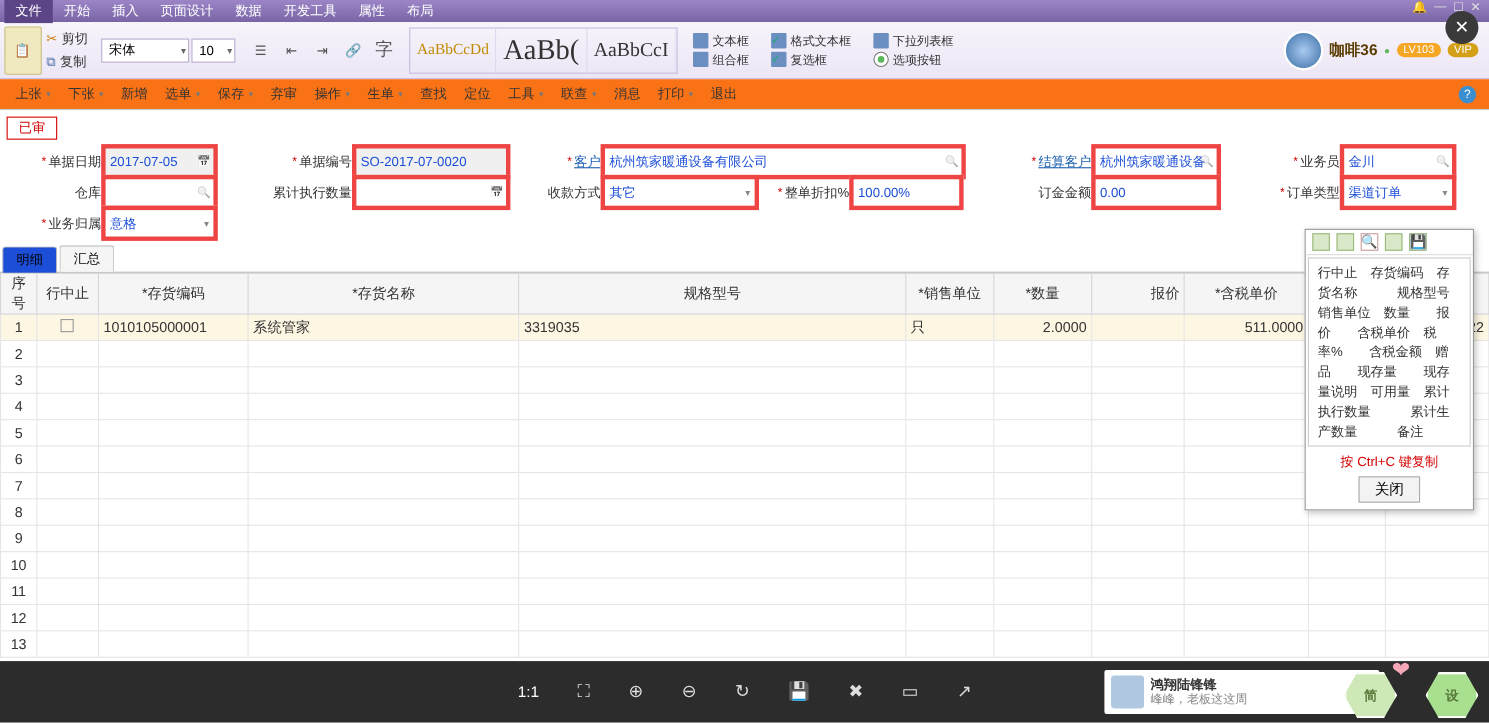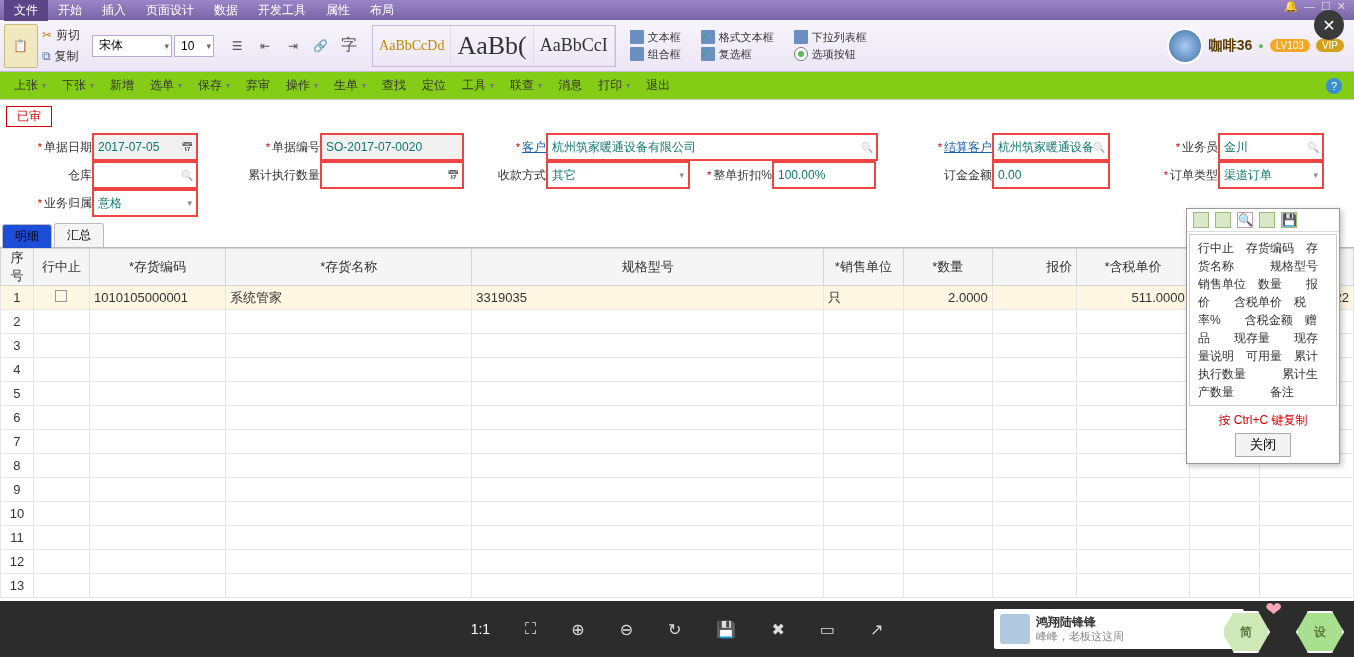--- a/index.html
+++ b/index.html
@@ -31,36 +31,36 @@
 .ig-icon.chk::before { content: "✓"; color: #2a7; font-size: 11px; }
 .ig-icon.rad { border-radius: 50%; background: #fff; border: 1px solid #777; position: relative; }
 .ig-icon.rad::before { content: ""; position: absolute; inset: 3px; background: #5bb95b; border-radius: 50%; }
 .userarea { margin-left: auto; display: flex; align-items: center; gap: 6px; padding-right: 10px; }
 .avatar { width: 36px; height: 36px; border-radius: 50%; background: radial-gradient(#a8c9f0,#3b6ea5); border: 2px solid #fff; }
 .uname { font-size: 14px; font-weight: bold; color: #5a3b00; }
 .ubadge { background: #f5a623; color: #fff; font-size: 10px; padding: 1px 6px; border-radius: 8px; }
 .win-btns { position: absolute; top: 0; right: 8px; display: flex; gap: 6px; color: #ddd; font-size: 11px; }
 
 
-.toolbar { height: 28px; border-bottom: 1px solid #c8c8c8; background: #84cc16; display: flex; align-items: center; padding: 0 6px; gap: 0; }
+.toolbar { height: 28px; border-bottom: 1px solid #c8c8c8; background: #f97316; display: flex; align-items: center; padding: 0 6px; gap: 0; }
 .tbtn { padding: 0 8px; height: 100%; display: flex; align-items: center; gap: 2px; color: #333; }
 .tbtn.dd::after { content: "▾"; font-size: 8px; color: #777; margin-left: 2px; }
 .help { margin-left: auto; width: 16px; height: 16px; border-radius: 50%; background: #3b8fd0; color: #fff; font-size: 11px; display: flex; align-items: center; justify-content: center; margin-right: 6px; }
 
 
 .status { display: inline-block; margin: 6px 0 4px 6px; border: 1px solid #d40000; color: #d40000; padding: 1px 10px; font-size: 12px; }
 
 
 .form { padding: 2px 6px; }
 .form-row { display: flex; align-items: center; height: 28px; gap: 4px; }
 .fld { display: flex; align-items: center; }
 .lbl { text-align: right; color: #333; font-size: 12px; display: inline-block; }
 .req { color: #d40000; margin-right: 2px; font-size: 11px; display: inline-block; vertical-align: middle; }
 .link { color: #1b5fb0; text-decoration: underline; }
-.inp { height: 22px; border: 2px solid #ef4444; background: #f0f0f0; display: flex; align-items: center; padding: 12px 4px; position: relative; color: #0f766e; }
+.inp { height: 22px; border: 4px solid #ef4444; background: #f0f0f0; display: flex; align-items: center; padding: 12px 4px; position: relative; color: #1d4ed8; }
 .inp.white { background: #fff; text-align: right; }
 .inp.dd::after { content: "▾"; position: absolute; right: 4px; font-size: 9px; color: #888; }
 .inp.cal::after { content: "📅"; position: absolute; right: 2px; font-size: 10px; filter: grayscale(1); }
 .inp.srch::after { content: "🔍"; position: absolute; right: 2px; font-size: 10px; filter: grayscale(1) opacity(0.5); }
 
 
 .dtabs { display: flex; border-bottom: 1px solid #bbb; margin-top: 4px; padding-left: 2px; }
 .dtab { padding: 3px 12px; border: 1px solid #bbb; border-bottom: none; background: #f5f5f5; font-size: 12px; border-radius: 3px 3px 0 0; margin-right: 2px; }
 .dtab.active { background: #1d4ed8; position: relative; top: 1px; }
 
@@ -79,21 +79,21 @@
 .popup-icons { display: flex; gap: 6px; padding: 3px 6px; border-bottom: 1px solid #ddd; }
 .pic { width: 16px; height: 16px; background: #d8e8c8; border: 1px solid #9bb97b; }
 .popup-body { padding: 4px 8px; line-height: 18px; color: #333; border: 1px solid #ccc; margin: 2px; }
 .popup-hint { text-align: center; color: #d40000; padding: 4px 0; }
 .popup-btn { margin: 0 auto 6px auto; display: block; padding: 2px 14px; border: 1px solid #aaa; background: #f3f3f3; }
 
 
 .bottom { position: absolute; bottom: 0; left: 0; right: 0; height: 56px; background: #2c2c2c; display: flex; align-items: center; justify-content: center; }
 .bicons { display: flex; gap: 35px; align-items: center; color: #ddd; font-size: 16px; }
 .bicons .ratio { font-size: 14px; color: #fff; }
-.chat { position: absolute; right: 110px; bottom: 8px; width: 250px; height: 40px; background: #fff; border-radius: 2px; display: flex; align-items: center; padding: 0 6px; gap: 6px; }
+.chat { position: absolute; right: 100px; bottom: 8px; width: 250px; height: 40px; background: #fff; border-radius: 2px; display: flex; align-items: center; padding: 0 6px; gap: 6px; }
 .chat-av { width: 30px; height: 30px; border-radius: 3px; background: #b0c8e0; }
 .chat-txt { font-size: 12px; line-height: 14px; color: #333; flex: 1; overflow: hidden; }
 .chat-txt .n { font-weight: bold; }
 .chat-txt .m { color: #888; font-size: 11px; }
 .badges { position: absolute; right: 10px; bottom: 4px; display: flex; gap: 26px; align-items: flex-end; }
 .hex { width: 48px; height: 42px; background: #cfe8b8; clip-path: polygon(25% 0,75% 0,100% 50%,75% 100%,25% 100%,0 50%); display: flex; align-items: center; justify-content: center; color: #5a7a3b; font-weight: bold; border: 2px solid #fff; }
 .hex.b2 { background: #a8e090; position: relative; }
 .heart { position: absolute; right: 72px; bottom: 36px; color: #f7a8b8; font-size: 20px; }
 
 .close-disk { position: absolute; top: 10px; right: 10px; width: 30px; height: 30px; border-radius: 50%; background: #3a3a3a; color: #fff; display: flex; align-items: center; justify-content: center; font-size: 16px; }

